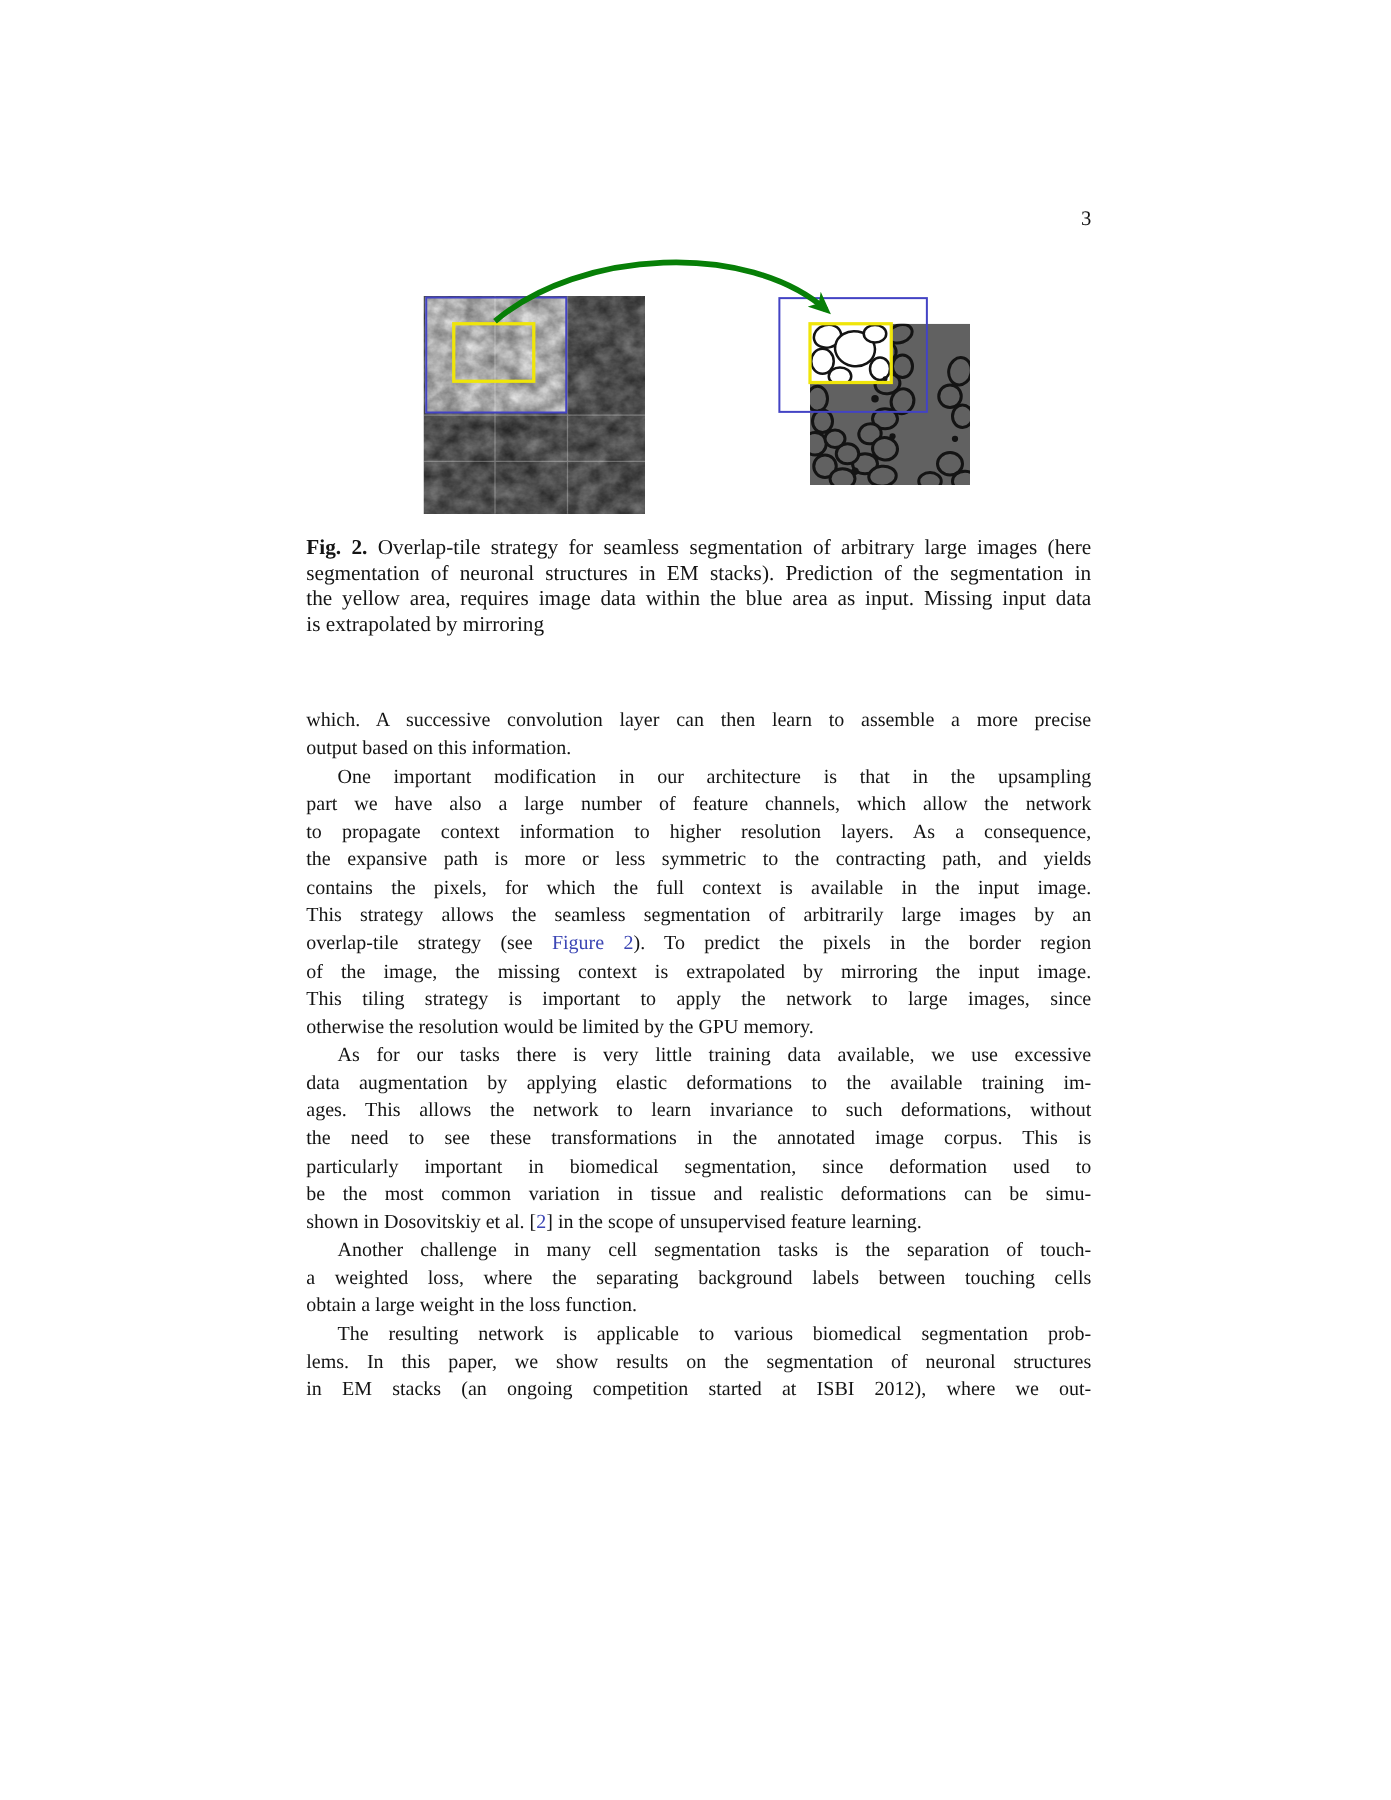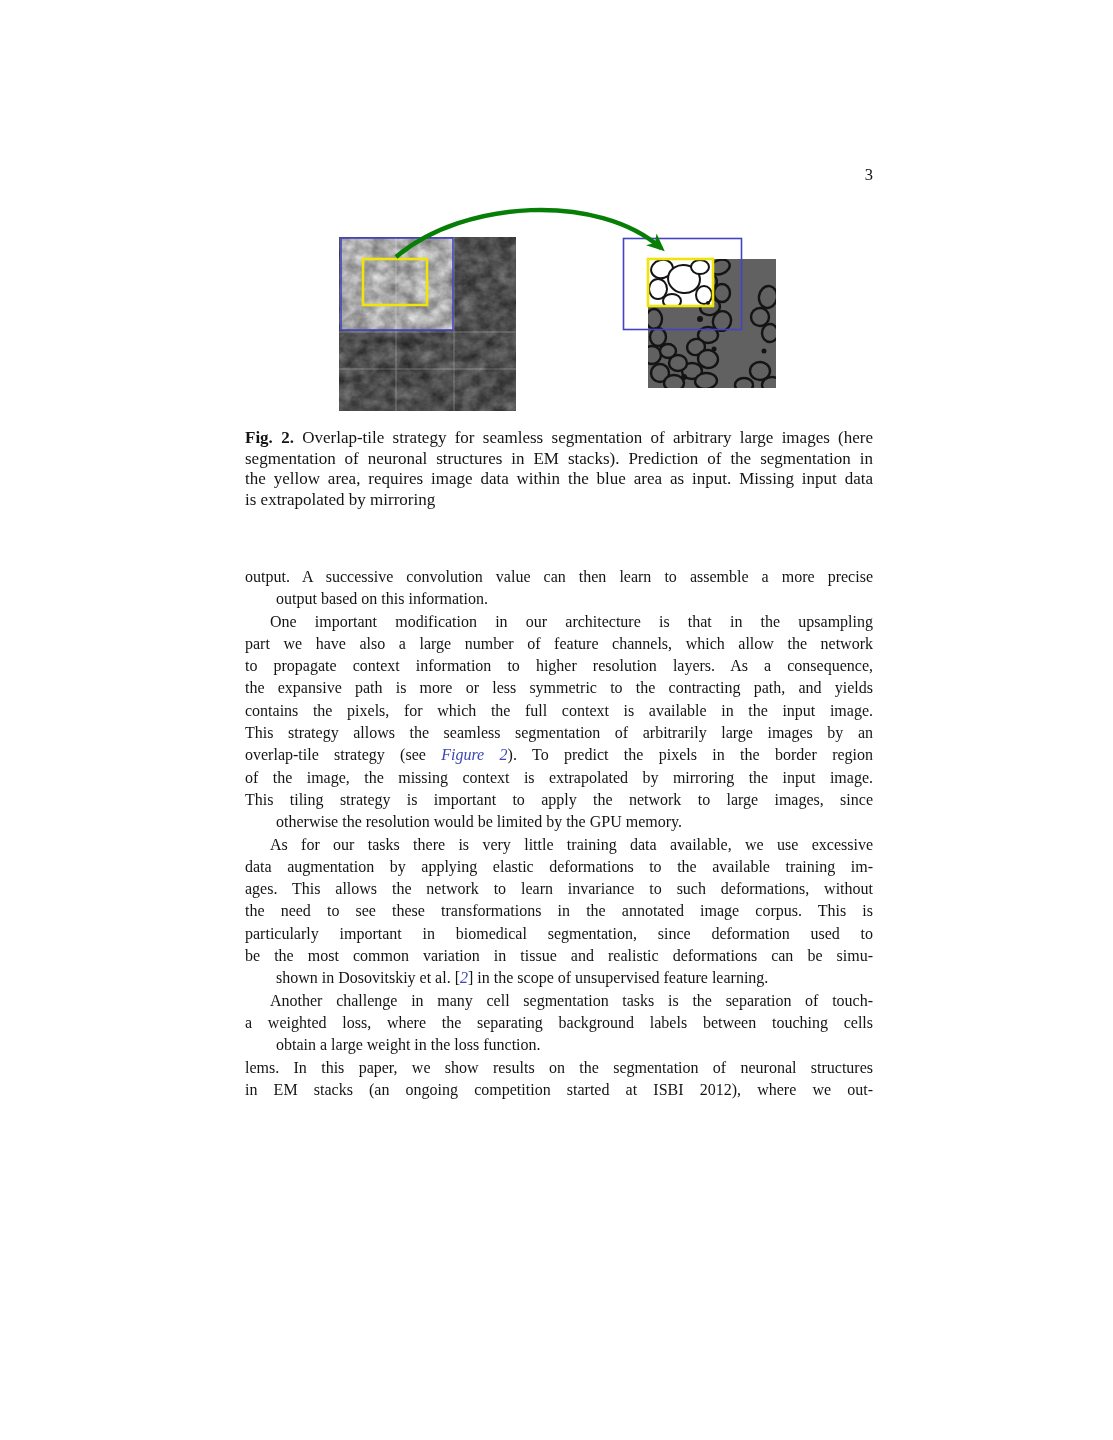--- a/index.html
+++ b/index.html
@@ -51,30 +51,28 @@
   }
   .jline.last{
     text-align-last:left;
   }
   .bline{
     text-align:justify;
     text-align-last:justify;
   }
   .bline.last{
     text-align-last:left;
-    margin-left:31px;
   }
   .bline.indent{
     padding-left:25px;
     font-family:Liberation Serif, serif;
   }
   .xlink{
     color:var(--link,#3c46b4);
     cursor:pointer;
-    font-style:italic;
   }
   b.figlabel{font-weight:bold;}
 </style>
 </head>
 <body style="--link: #3c46b4;">
 
 <div class="page">
 
   <div class="page-number">3</div>
 
@@ -182,21 +180,21 @@
 
   <div class="caption" id="caption">
       <div class="jline"><b class="figlabel">Fig. 2.</b> Overlap-tile strategy for seamless segmentation of arbitrary large images (here</div>
       <div class="jline">segmentation of neuronal structures in EM stacks). Prediction of the segmentation in</div>
       <div class="jline">the yellow area, requires image data within the blue area as input. Missing input data</div>
       <div class="jline last">is extrapolated by mirroring</div>
     </div>
 
   <div class="bodytext" id="bodytext">
       <div>
-        <div class="bline">output. A successive convolution value can then learn to assemble a more precise</div>
+        <div class="bline">which. A successive convolution layer can then learn to assemble a more precise</div>
         <div class="bline last">output based on this information.</div>
       </div>
       <div>
         <div class="bline indent">One important modification in our architecture is that in the upsampling</div>
         <div class="bline">part we have also a large number of feature channels, which allow the network</div>
         <div class="bline">to propagate context information to higher resolution layers. As a consequence,</div>
         <div class="bline">the expansive path is more or less symmetric to the contracting path, and yields</div>
         <div class="bline">contains the pixels, for which the full context is available in the input image.</div>
         <div class="bline">This strategy allows the seamless segmentation of arbitrarily large images by an</div>
         <div class="bline">overlap-tile strategy (see <span class="xlink">Figure 2</span>). To predict the pixels in the border region</div>
@@ -212,18 +210,19 @@
         <div class="bline">particularly important in biomedical segmentation, since deformation used to</div>
         <div class="bline">be the most common variation in tissue and realistic deformations can be simu-</div>
         <div class="bline last">shown in Dosovitskiy et al. [<span class="xlink">2</span>] in the scope of unsupervised feature learning.</div>
       </div>
       <div>
         <div class="bline indent">Another challenge in many cell segmentation tasks is the separation of touch-</div>
         <div class="bline">a weighted loss, where the separating background labels between touching cells</div>
         <div class="bline last">obtain a large weight in the loss function.</div>
       </div>
       <div>
+        <div class="bline indent">The resulting network is applicable to various biomedical segmentation prob-</div>
         <div class="bline">lems. In this paper, we show results on the segmentation of neuronal structures</div>
         <div class="bline">in EM stacks (an ongoing competition started at ISBI 2012), where we out-</div>
       </div>
     </div>
 
 </div>
 
 </body></html>

